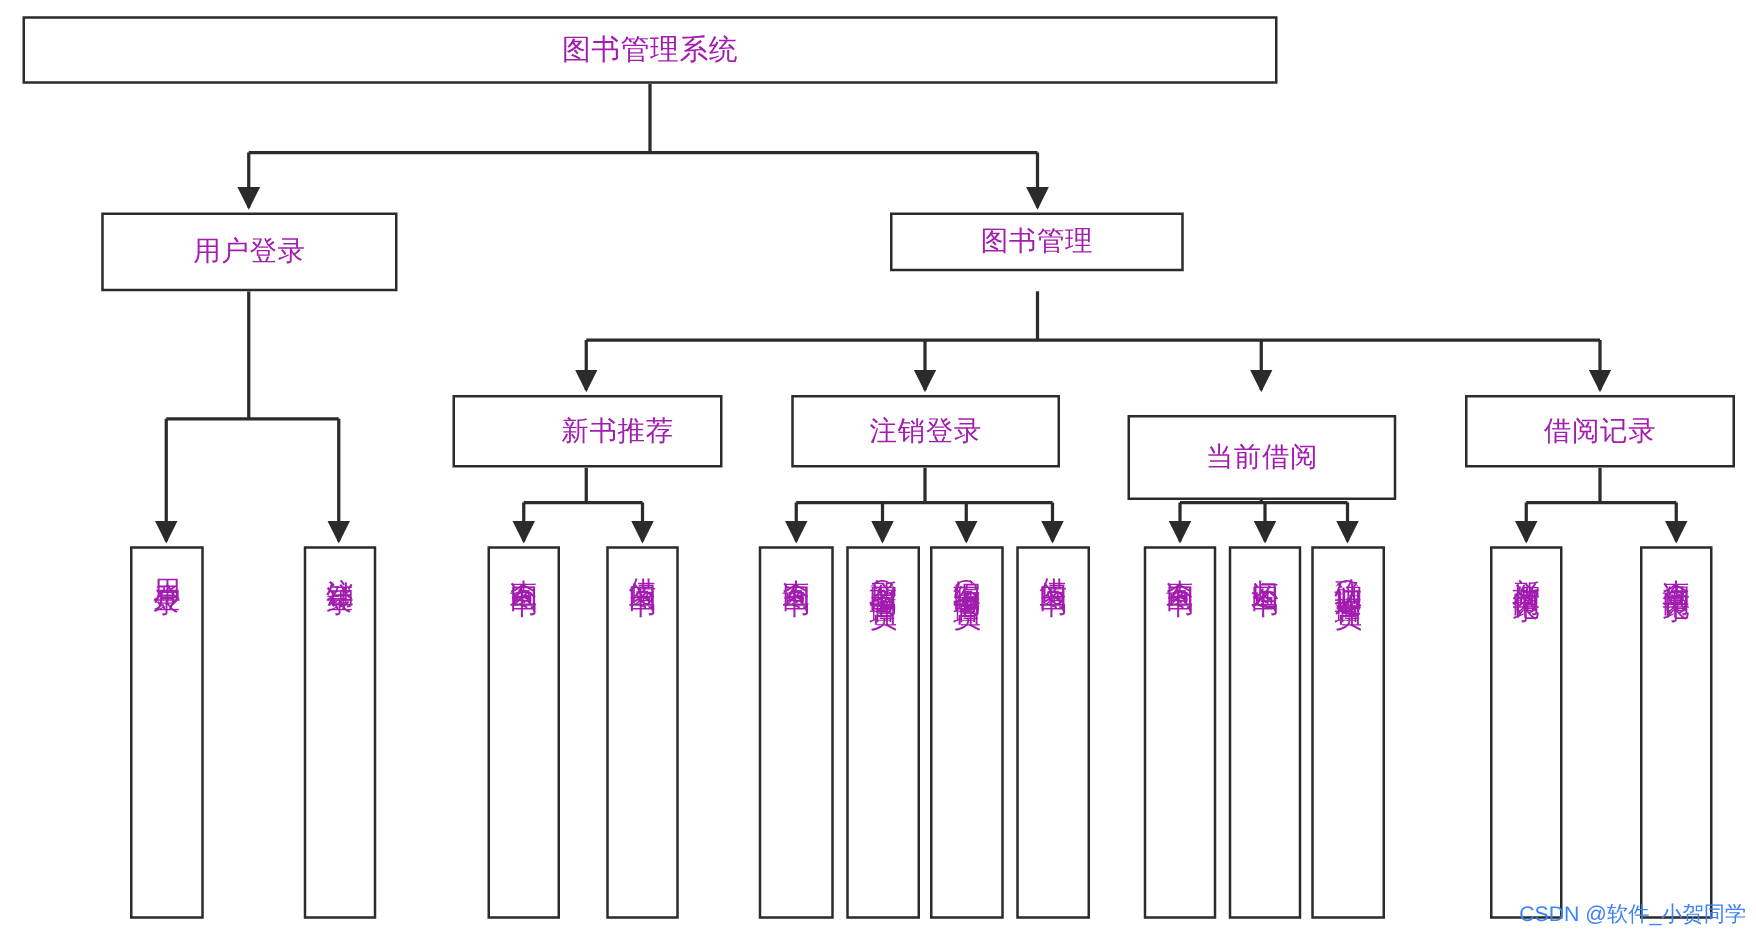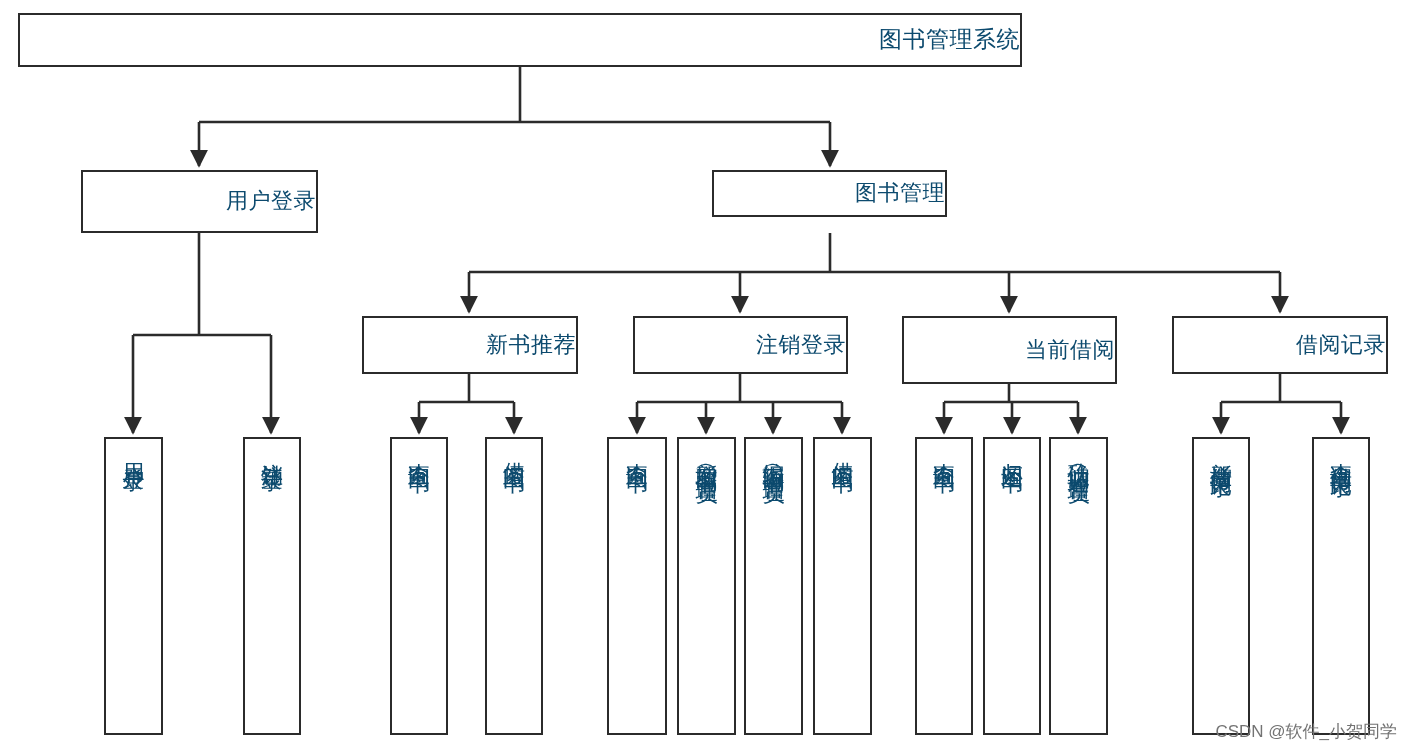--- a/index.html
+++ b/index.html
@@ -24,22 +24,22 @@
     width: 1405px;
     height: 747px;
   }
   .node {
     position: absolute;
     box-sizing: border-box;
     border: 2px solid #2b2b2b;
     background: #ffffff;
     display: flex;
     align-items: center;
-    justify-content: flex-end;
-    color: #0c4a6e;
+    justify-content: center;
+    color: #a21caf;
   }
   .node .lbl {
     display: block;
     text-align: center;
     line-height: 1.12;
     white-space: nowrap;
     letter-spacing: 0.5px;
   }
   .node.horiz .lbl {
     font-size: 22px;
@@ -57,21 +57,21 @@
     font-size: 22px;
     letter-spacing: 3px;
     line-height: 1;
     margin: 0 auto;
   }
   #watermark {
     position: absolute;
     right: 8px;
     bottom: 4px;
     font-size: 17px;
-    color: #737373;
+    color: #3b82f6;
     white-space: nowrap;
     pointer-events: none;
   }
 </style>
 </head>
 <body>
 
 <div id="canvas">
 
   <svg id="wires" viewBox="0 0 1405 747" width="1405" height="747" xmlns="http://www.w3.org/2000/svg">
@@ -134,21 +134,21 @@
   <div class="node horiz" style="left: 712px; top: 170px; width: 235px; height: 47px;">
     <span class="lbl">图书管理</span>
   </div>
 
   <div class="node horiz" style="left: 362px; top: 316px; width: 216px; height: 58px; padding-left: 48px;">
     <span class="lbl">新书推荐</span>
   </div>
   <div class="node horiz" style="left: 633px; top: 316px; width: 215px; height: 58px;">
     <span class="lbl">注销登录</span>
   </div>
-  <div class="node horiz" style="left: 902px; top: 316px; width: 215px; height: 68px;">
+  <div class="node horiz" style="left: 902px; top: 332px; width: 215px; height: 68px;">
     <span class="lbl">当前借阅</span>
   </div>
   <div class="node horiz" style="left: 1172px; top: 316px; width: 216px; height: 58px;">
     <span class="lbl">借阅记录</span>
   </div>
 
   <div class="node vert" style="left: 104px; top: 437px; width: 59px; height: 298px;">
     <span class="lbl">用户登录</span>
   </div>
   <div class="node vert" style="left: 243px; top: 437px; width: 58px; height: 298px;">

